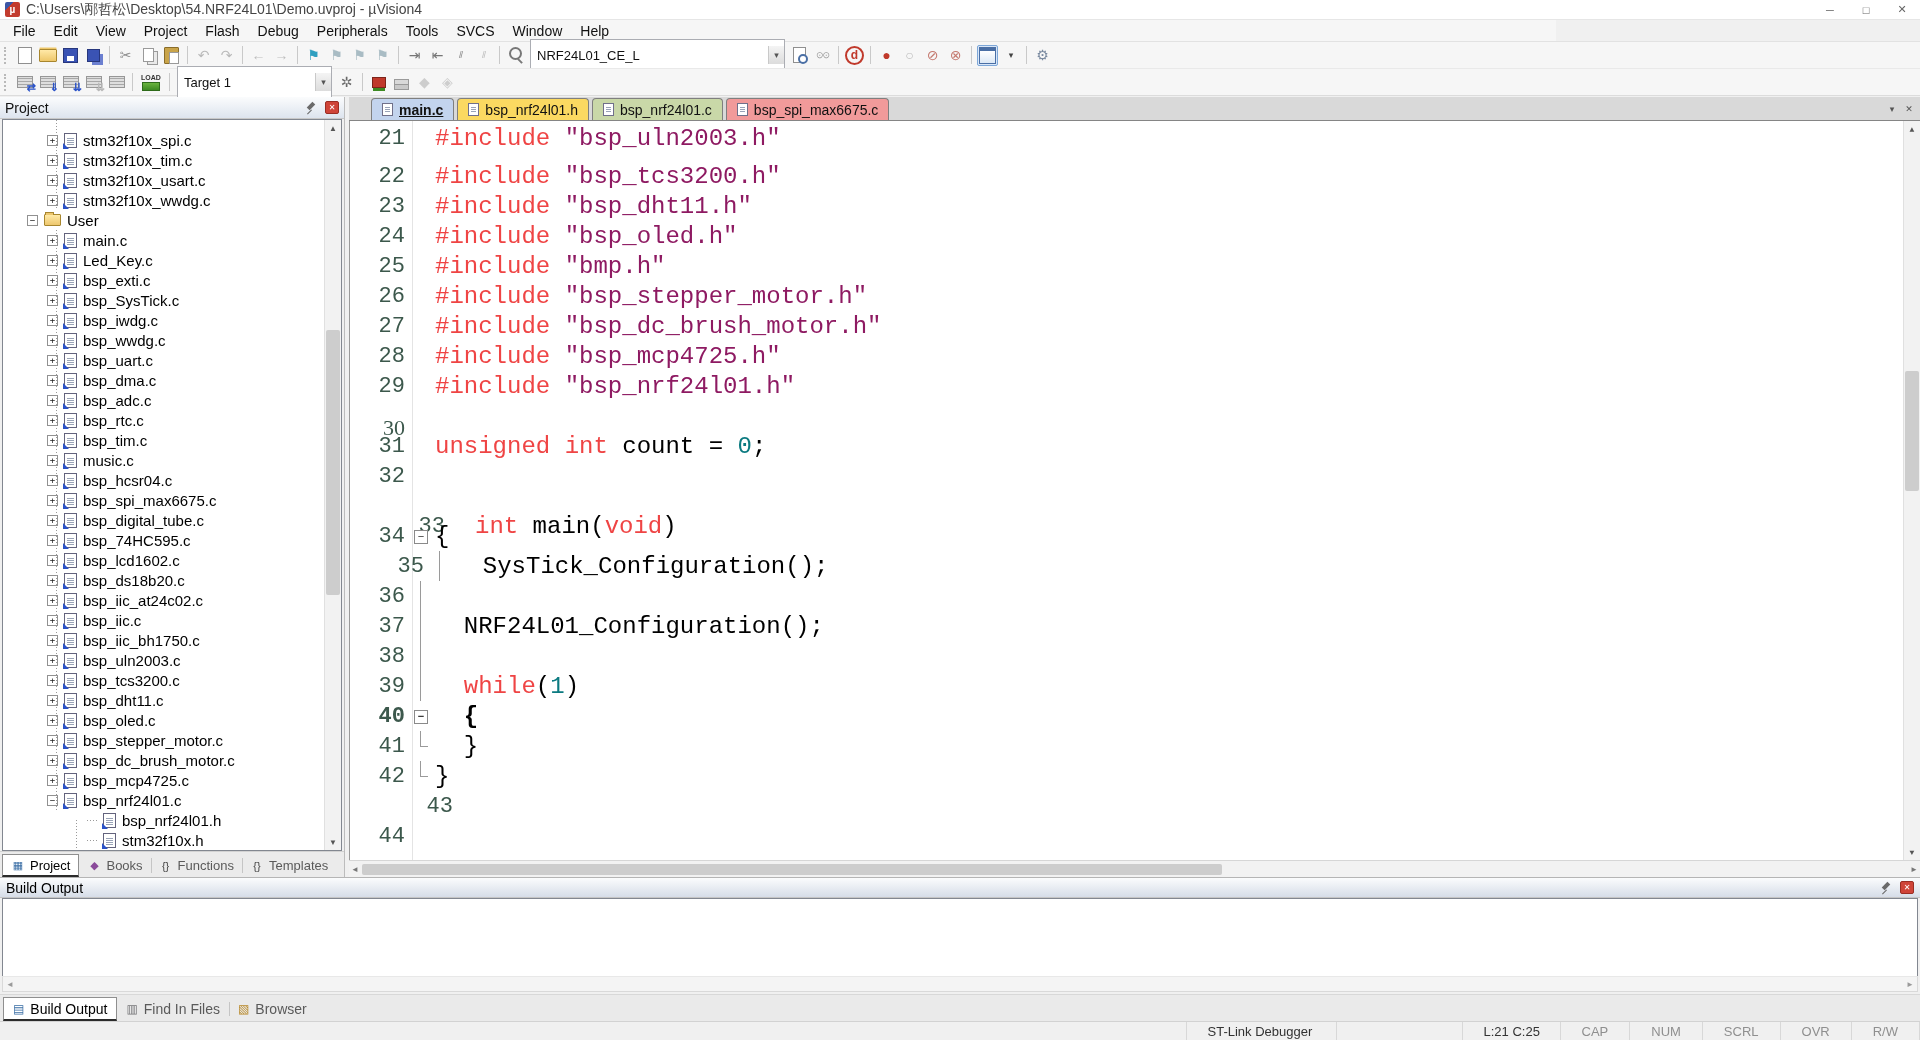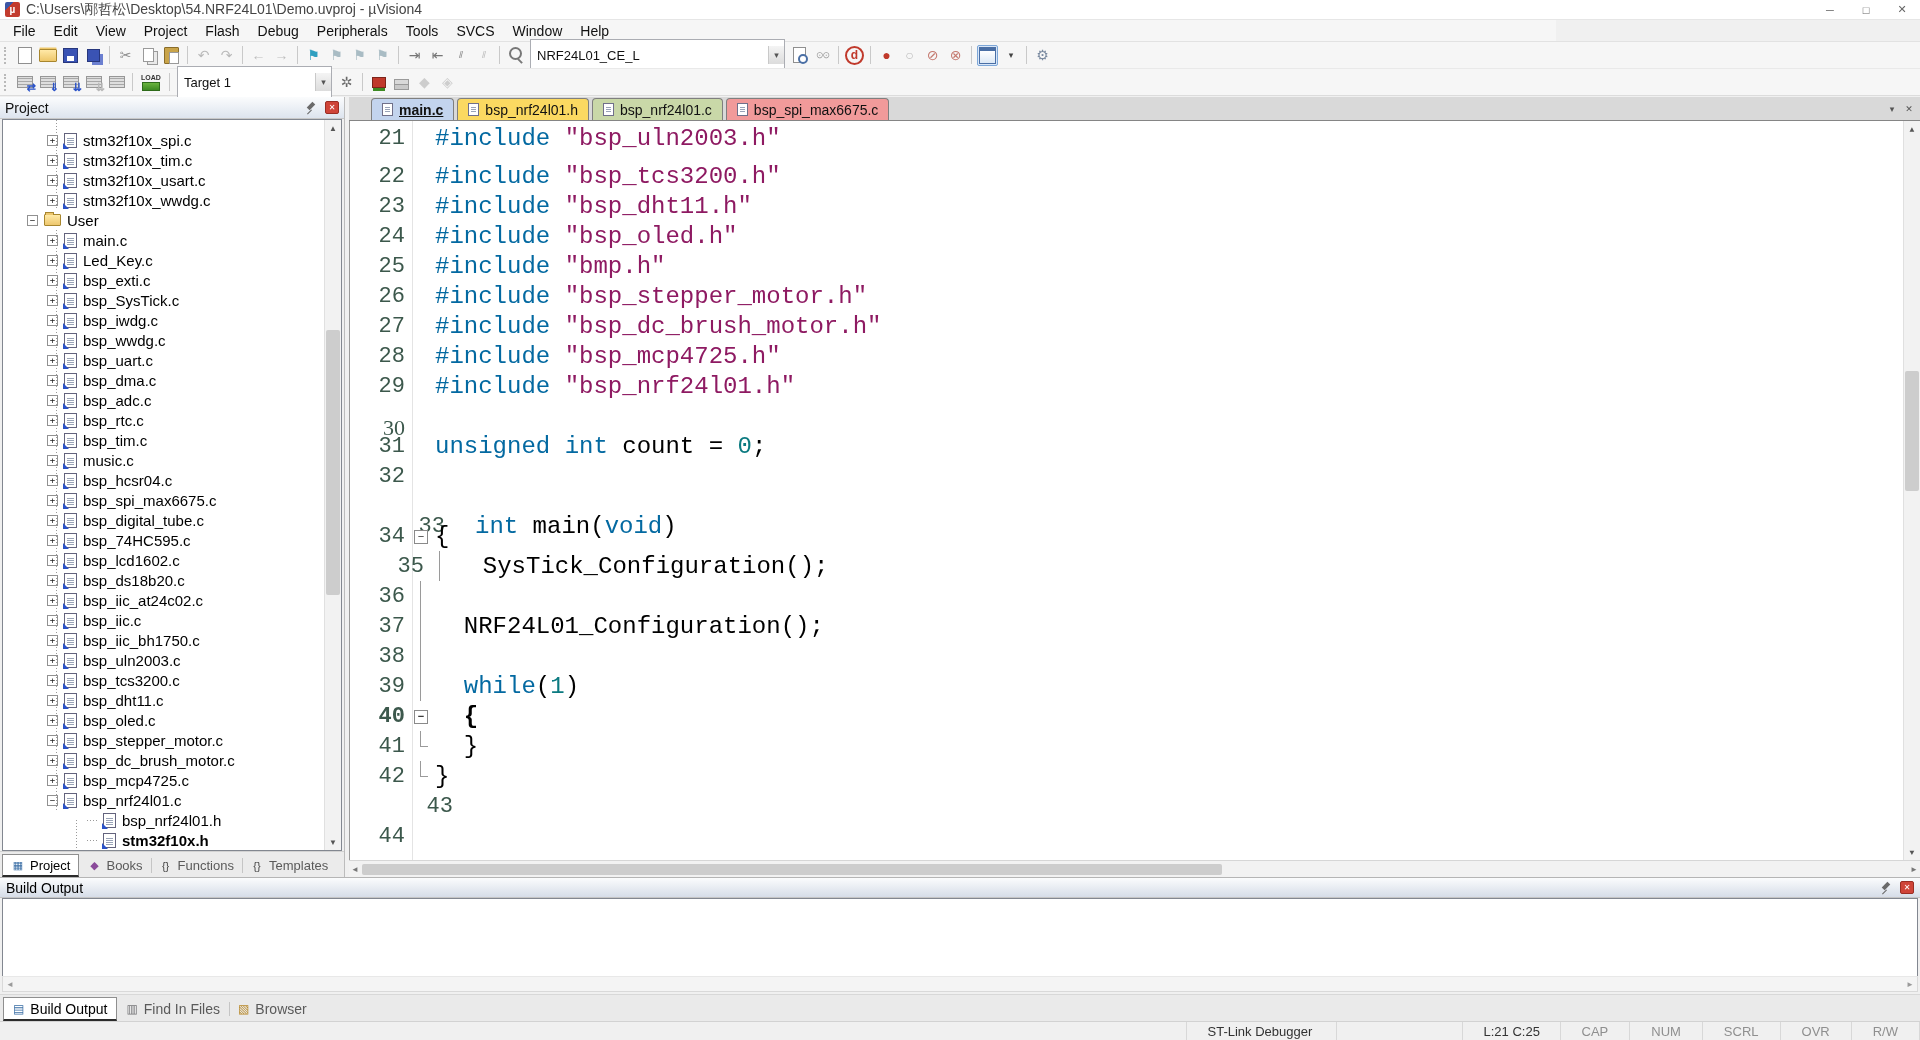--- a/index.html
+++ b/index.html
@@ -101,21 +101,21 @@
 
   .code-wrap{flex:1;background:#fff;border-left:1px solid #9a9a9a;position:relative;overflow:hidden;font-family:"Liberation Mono","DejaVu Sans Mono",monospace;font-size:24px}
   .code-wrap .numline{position:absolute;left:62px;top:0;bottom:0;width:1px;background:#e4e4e4}
   .cl{position:absolute;height:30px;left:0;right:18px;display:flex;align-items:center;white-space:pre}
   .ln{width:55px;text-align:right;color:#3c584c;font-size:22px;flex:none}
   .fold{width:30px;height:100%;flex:none;position:relative}
   .fold.box::before{content:"−";position:absolute;left:9px;top:9px;width:12px;height:12px;border:1px solid #8a8a8a;background:#fff;color:#333;font-size:11px;line-height:10px;text-align:center;font-family:"Liberation Sans",sans-serif}
   .fold.line::before{content:"";position:absolute;left:15px;top:0;bottom:0;width:1px;background:#9a9a9a}
   .fold.corner::before{content:"";position:absolute;left:15px;top:0;height:15px;width:1px;background:#9a9a9a}
   .fold.corner::after{content:"";position:absolute;left:15px;top:15px;width:8px;height:1px;background:#9a9a9a}
-  .c-pp,.c-kw{color:#0369a1}
+  .c-pp,.c-kw{color:#ef4444}
   .c-str{color:#8e1a62}
   .c-num{color:#0b7a80}
   .c-pl{color:#000}
   .hscroll{height:17px;flex:none;background:#f2f2f2;border-top:1px solid #d6d6d6;display:flex;align-items:center;padding:0 2px;color:#777;font-size:8px}
   .hs-thumb{height:11px;background:#cdcdcd;border-radius:2px;margin:0 3px}
   .hs-spacer{flex:1}
 
   
   #build-panel{position:absolute;top:877px;left:0;width:1920px;height:117px;display:flex;flex-direction:column;background:#f0f0f0;border-top:1px solid #b5b5b5}
   .bo-header{height:20px;flex:none;display:flex;align-items:center;padding:0 6px;background:linear-gradient(#fbfcfd,#d6dde8);border-bottom:1px solid #c5c5c5;font-size:14px}
@@ -409,21 +409,21 @@
         <div class="trow" style="top: 670px; padding-left: 44px;">
           <span class="expander">−</span>
           <span class="t-file"></span>
           <span class="tlabel">bsp_nrf24l01.c</span>
         </div>
         <div class="trow" style="top: 690px; padding-left: 84px;">
           <span style="width: 12px; height: 1px; margin-right: 4px; background-image: repeating-linear-gradient(to right, rgb(154, 154, 154) 0px, rgb(154, 154, 154) 1px, transparent 1px, transparent 3px);"></span>
           <span class="t-file"></span>
           <span class="tlabel">bsp_nrf24l01.h</span>
         </div>
-        <div class="trow" style="top: 710px; padding-left: 84px; font-weight: bold;">
+        <div class="trow" style="top: 710px; padding-left: 84px;">
           <span style="width: 12px; height: 1px; margin-right: 4px; background-image: repeating-linear-gradient(to right, rgb(154, 154, 154) 0px, rgb(154, 154, 154) 1px, transparent 1px, transparent 3px);"></span>
           <span class="t-file"></span>
           <span class="tlabel">stm32f10x.h</span>
         </div>
         <div class="tline" style="left: 53px; top: 0px; height: 90px;"></div>
         <div class="tline" style="left: 53px; top: 110px; height: 580px;"></div>
         <div class="tline" style="left: 73px; top: 700px; height: 30px;"></div>
         <div class="vscroll">
           <span class="sb-btn up">▲</span>
           <span class="sb-btn down">▼</span>

